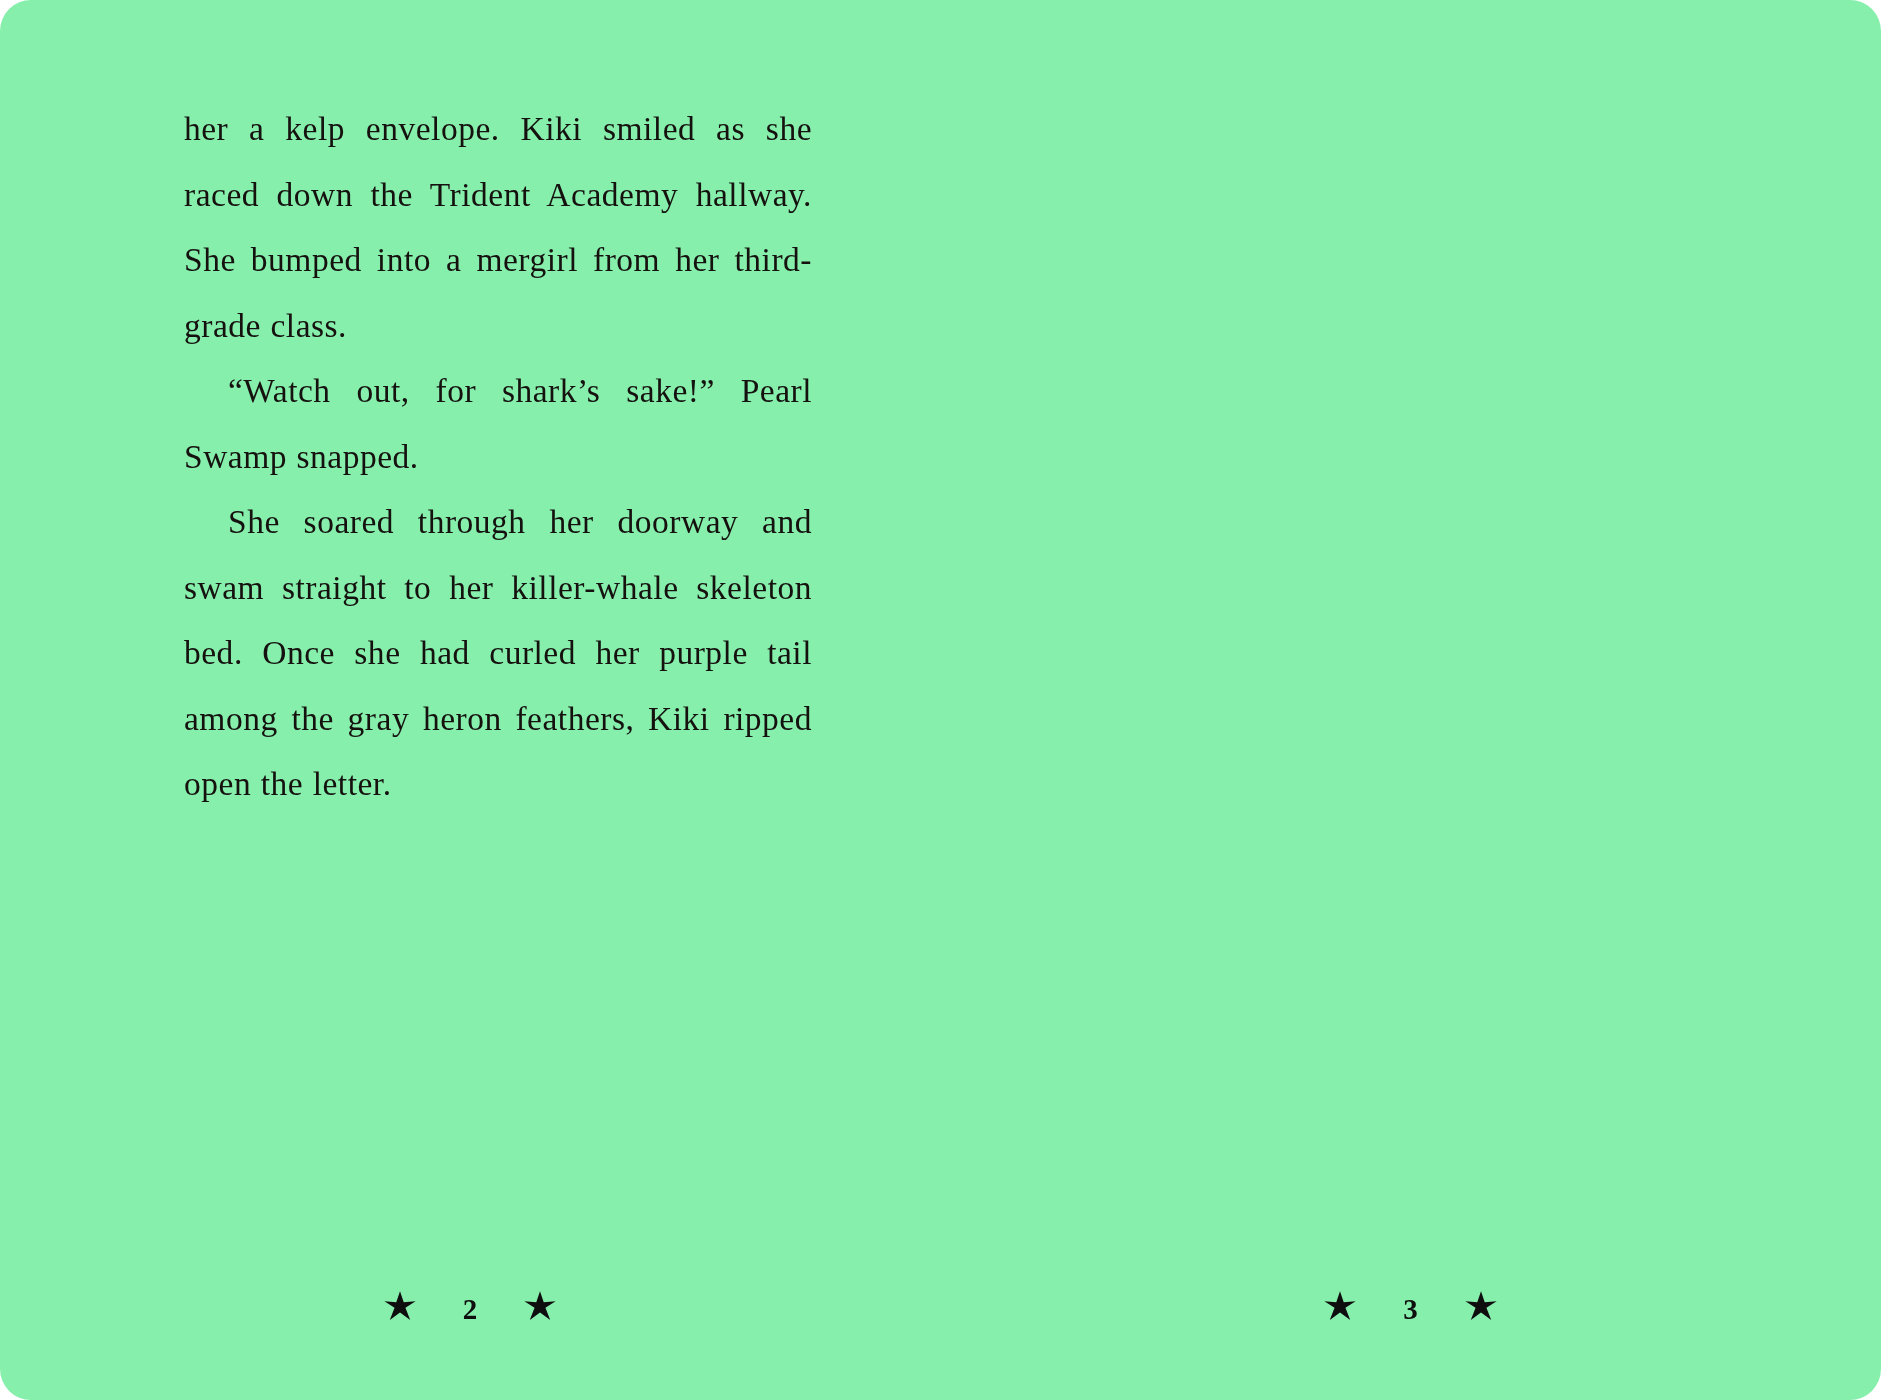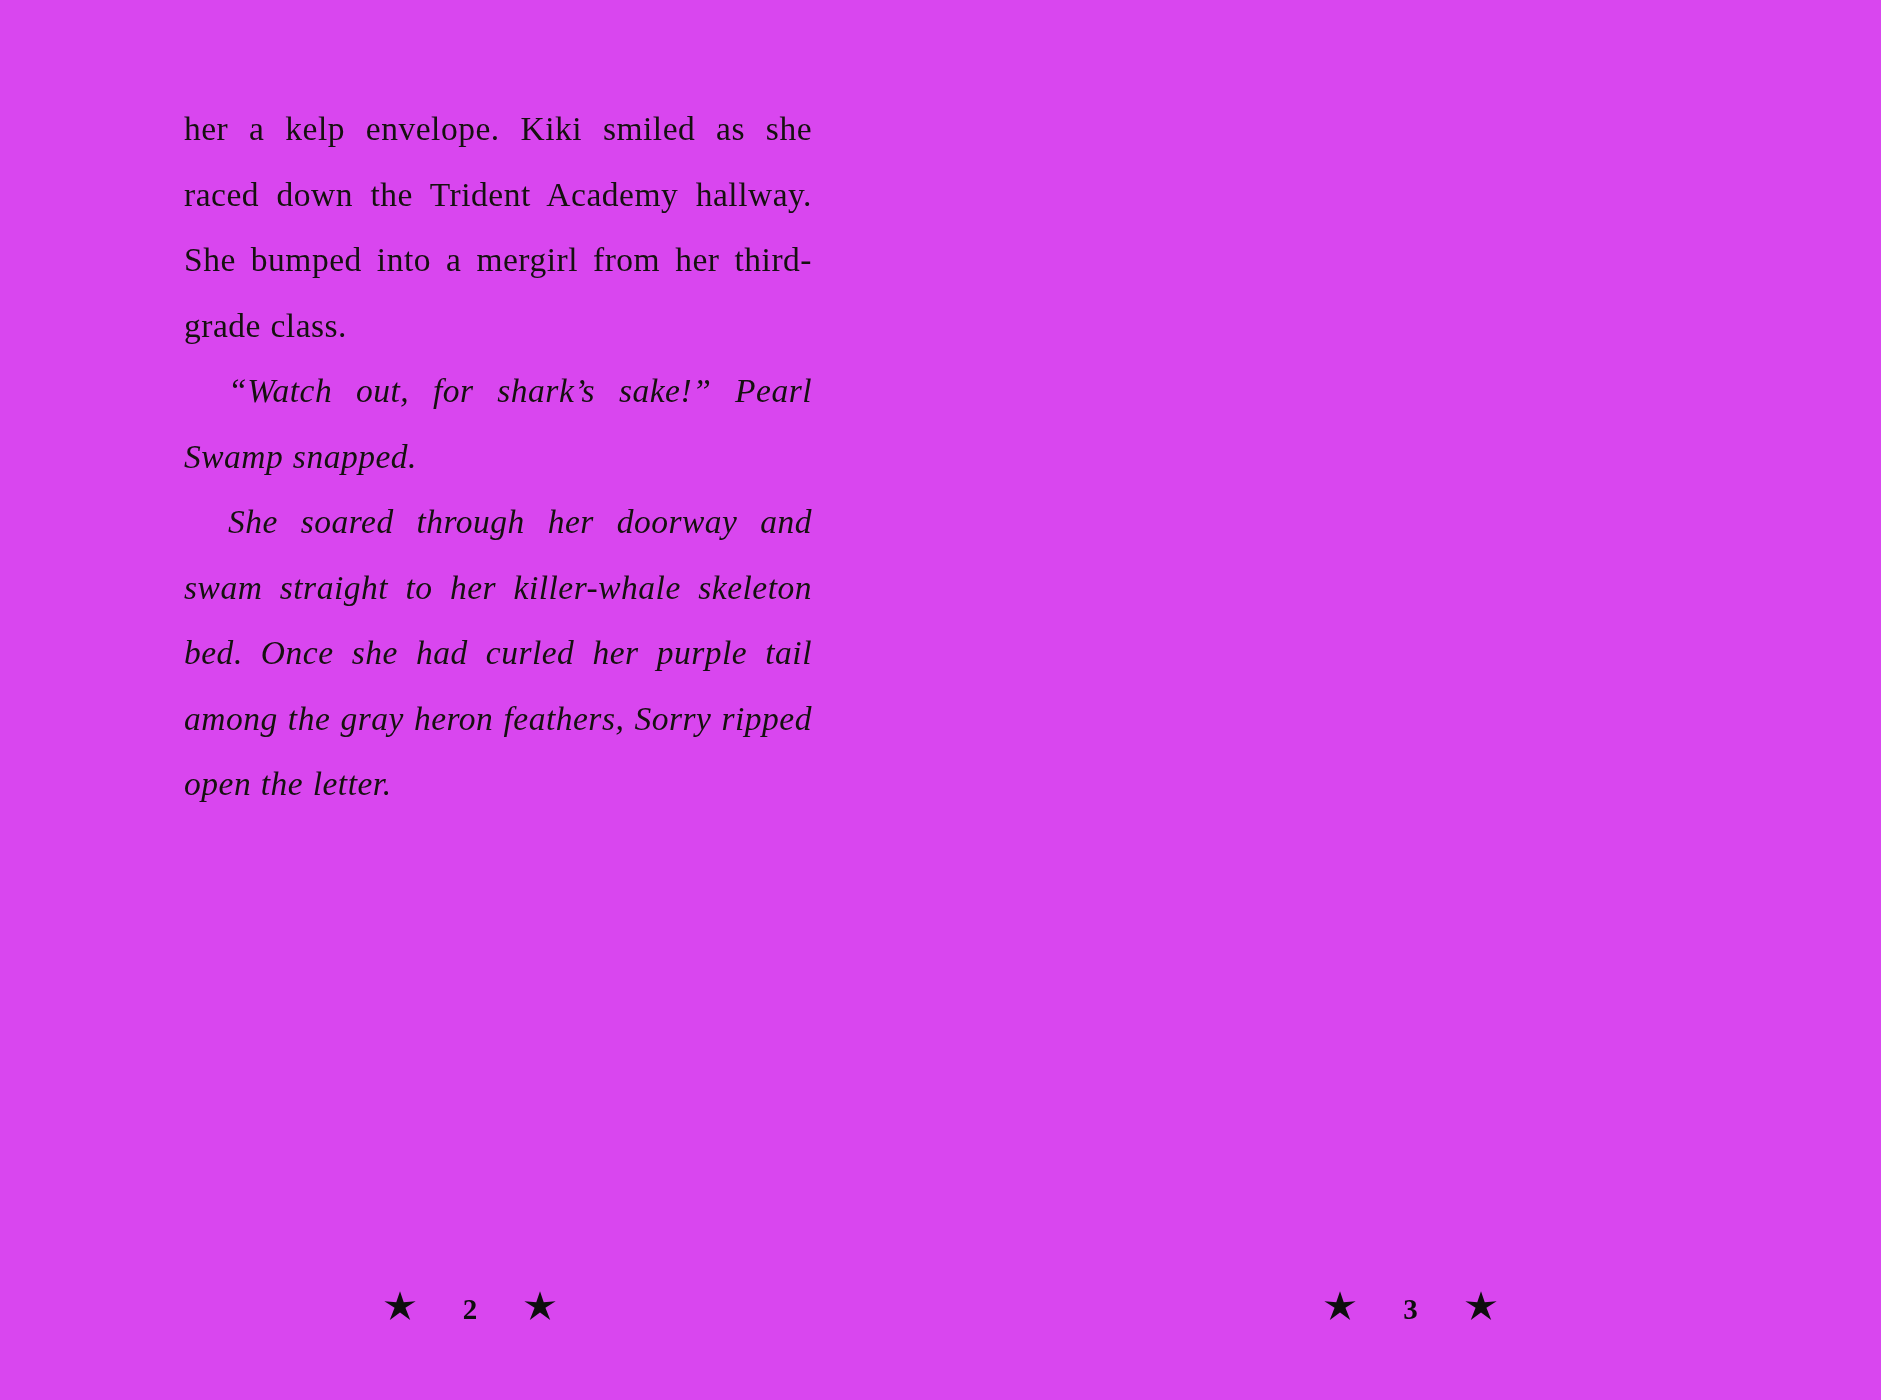--- a/index.html
+++ b/index.html
@@ -14,21 +14,22 @@
     position: relative;
     overflow: hidden;
     font-family: "Liberation Serif", serif;
     color: #111111;
   }
 
   .spread {
     position: absolute;
     inset: 0;
     display: flex;
-    background: #d946ef;
+    background: #86efac;
+    border-radius: 31px;
   }
 
   .page {
     position: relative;
     height: 100%;
     box-sizing: border-box;
   }
   .page-left  { width: 940px; }
   .page-right { width: 941px; }
 
@@ -44,21 +45,21 @@
     font-family: "Liberation Serif", serif;
     font-size: 33.5px;
     line-height: 65.5px;
     text-align: justify;
     text-align-last: left;
     letter-spacing: 0.015em;
     word-spacing: 0.02em;
     color: #15110f;
     -webkit-font-smoothing: antialiased;
   }
-  .prose p.indent { text-indent: 44px; font-style: italic; }
+  .prose p.indent { text-indent: 44px; }
   .prose p.cont   { text-indent: 0; }
 
   
   .footer {
     position: absolute;
     bottom: 76px;
     left: 0;
     width: 100%;
     display: flex;
     align-items: center;
@@ -80,21 +81,21 @@
 </head>
 <body>
 
 <div class="spread">
 
   <div class="page page-left">
 
     <div class="prose">
       <p class="cont">her a kelp envelope. Kiki smiled as she raced down the Trident Academy hallway. She bumped into a mergirl from her third-grade class.</p>
       <p class="indent">“Watch out, for shark’s sake!” Pearl Swamp snapped.</p>
-      <p class="indent">She soared through her doorway and swam straight to her killer-whale skeleton bed. Once she had curled her purple tail among the gray heron feathers, Sorry ripped open the letter.</p>
+      <p class="indent">She soared through her doorway and swam straight to her killer-whale skeleton bed. Once she had curled her purple tail among the gray heron feathers, Kiki ripped open the letter.</p>
     </div>
 
     <div class="footer">
       <span class="star-ico">
         <svg width="34" height="34" viewBox="0 0 100 100" aria-hidden="true">
           <path fill="#0e0e0e" d="M50 4 L61 36 L96 33 L66 52 L80 88 L50 66 L20 88 L34 52 L4 33 L39 36 Z"></path>
         </svg>
       </span>
       <span class="pagenum">2</span>
       <span class="star-ico">

